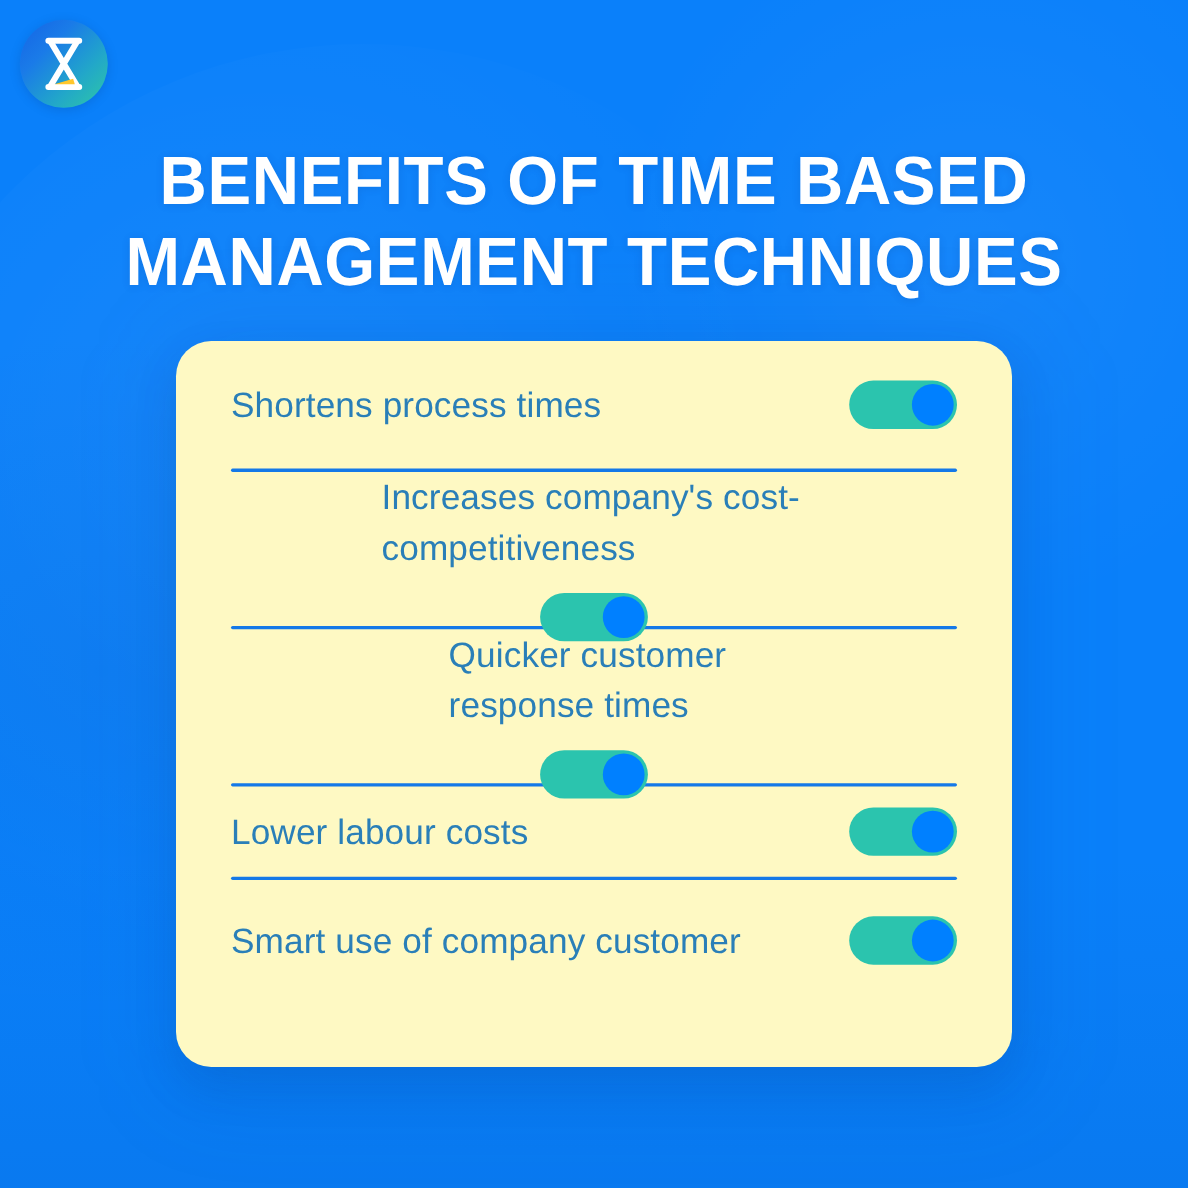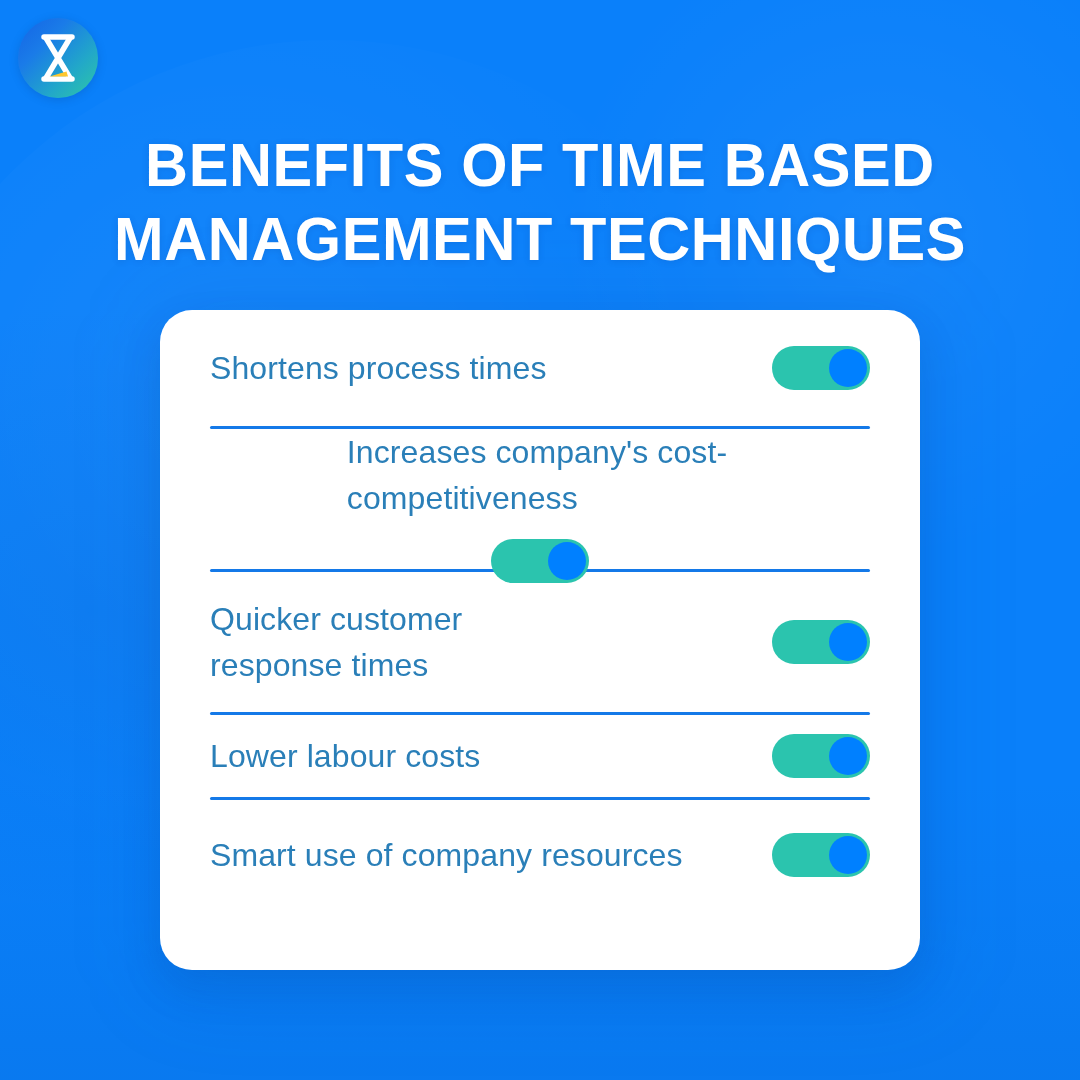--- a/index.html
+++ b/index.html
@@ -120,21 +120,21 @@
     line-height:46px;
     letter-spacing:0.1px;
     flex:1 1 auto;
     padding-right:12px;
     white-space:pre-line;
   }
 
   
   .row-1 { height:116px; }
   .row-2 { height:140px;flex-direction:column; }
-  .row-3 { height:140px; }
+  .row-3 { height:140px;flex-direction:column; }
   .row-4 { height:82px; }
   .row-5 { height:110px; }
 
   .row-2 .benefit-label,
   .row-3 .benefit-label { line-height:46px; }
   .row-2 .benefit-label { padding-left:6px; }
 
   .benefit-divider {
     height:3px;
     background:#1479E8;
@@ -182,21 +182,21 @@
       <path d="M17.5 46.5 L34.5 41.5 L36 46.5 Z" fill="#FFC72C"></path>
     </svg>
   </span>
 </div>
 
 <div id="title-block">
   <div class="title-line" style="color: rgb(255, 255, 255);">BENEFITS OF TIME BASED</div>
   <div class="title-line" style="color: rgb(255, 255, 255);">MANAGEMENT TECHNIQUES</div>
 </div>
 
-<div id="benefits-card" style="background: #ffffff;">
+<div id="benefits-card" style="background: #fef9c3;">
 
   <div class="benefit-row row-1">
     <div class="benefit-label" style="color: rgb(42, 127, 184);">Shortens process times</div>
     <div class="toggle-switch" style="background: rgb(43, 196, 174);">
       <div class="toggle-knob" style="background: rgb(0, 128, 255); right: 3px; left: auto;"></div>
     </div>
   </div>
   <div class="benefit-divider" style="background: rgb(20, 121, 232);"></div>
 
   <div class="benefit-row row-2">
@@ -219,19 +219,19 @@
 
   <div class="benefit-row row-4">
     <div class="benefit-label" style="color: rgb(42, 127, 184);">Lower labour costs</div>
     <div class="toggle-switch" style="background: rgb(43, 196, 174);">
       <div class="toggle-knob" style="background: rgb(0, 128, 255); right: 3px; left: auto;"></div>
     </div>
   </div>
   <div class="benefit-divider" style="background: rgb(20, 121, 232);"></div>
 
   <div class="benefit-row row-5">
-    <div class="benefit-label" style="color: rgb(42, 127, 184);">Smart use of company resources</div>
+    <div class="benefit-label" style="color: rgb(42, 127, 184);">Smart use of company customer</div>
     <div class="toggle-switch" style="background: rgb(43, 196, 174);">
       <div class="toggle-knob" style="background: rgb(0, 128, 255); right: 3px; left: auto;"></div>
     </div>
   </div>
 
 </div>
 
 </body></html>

